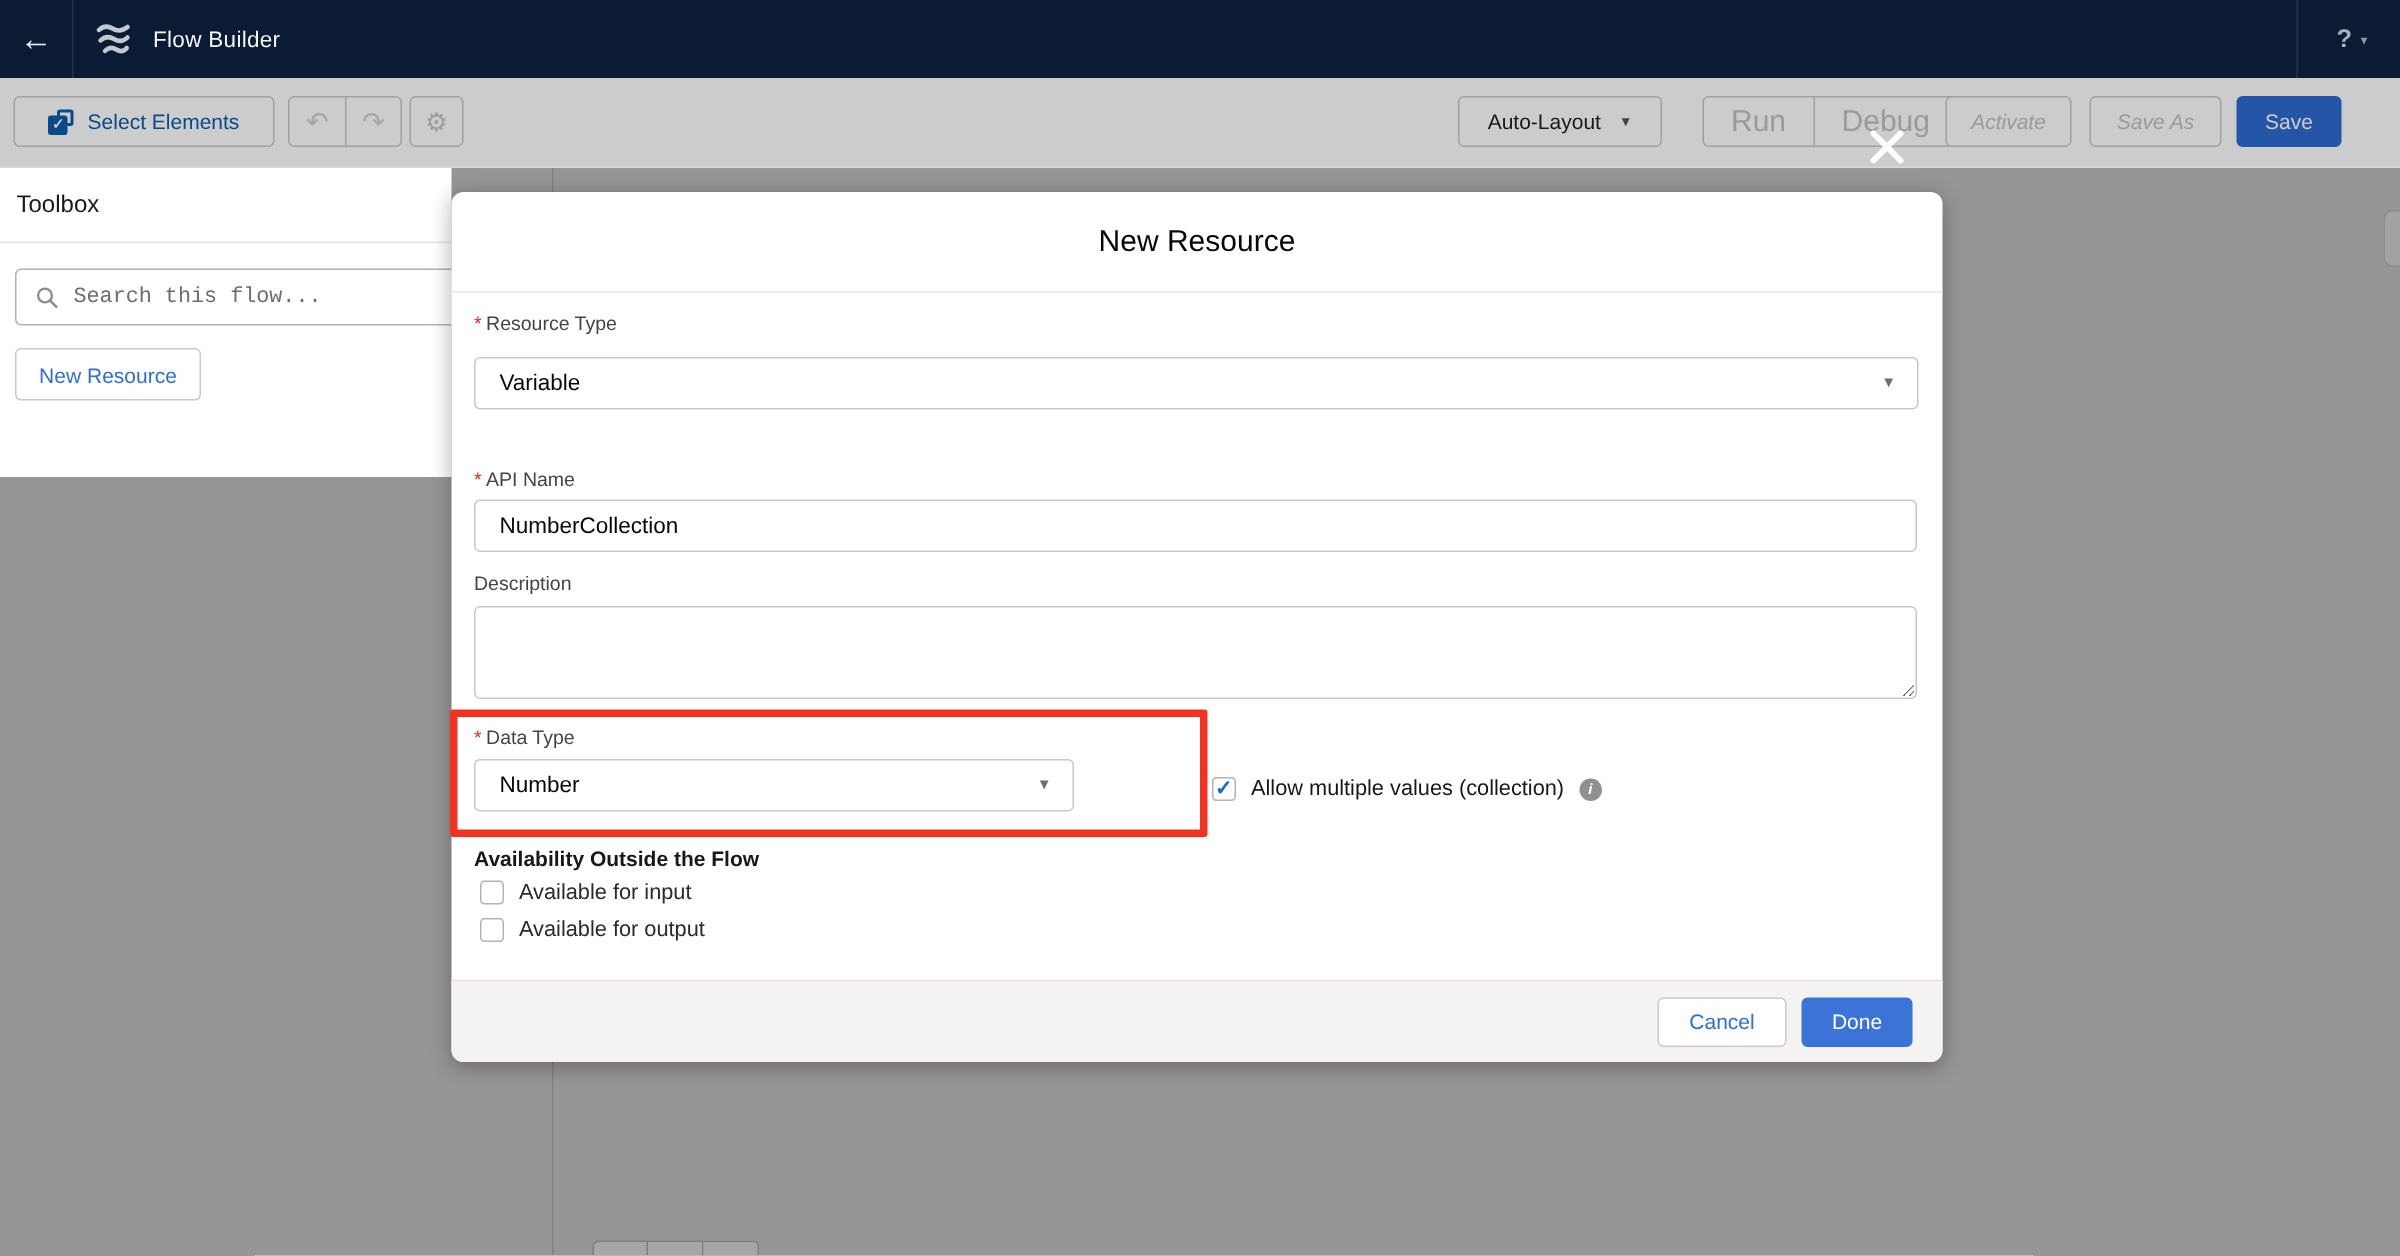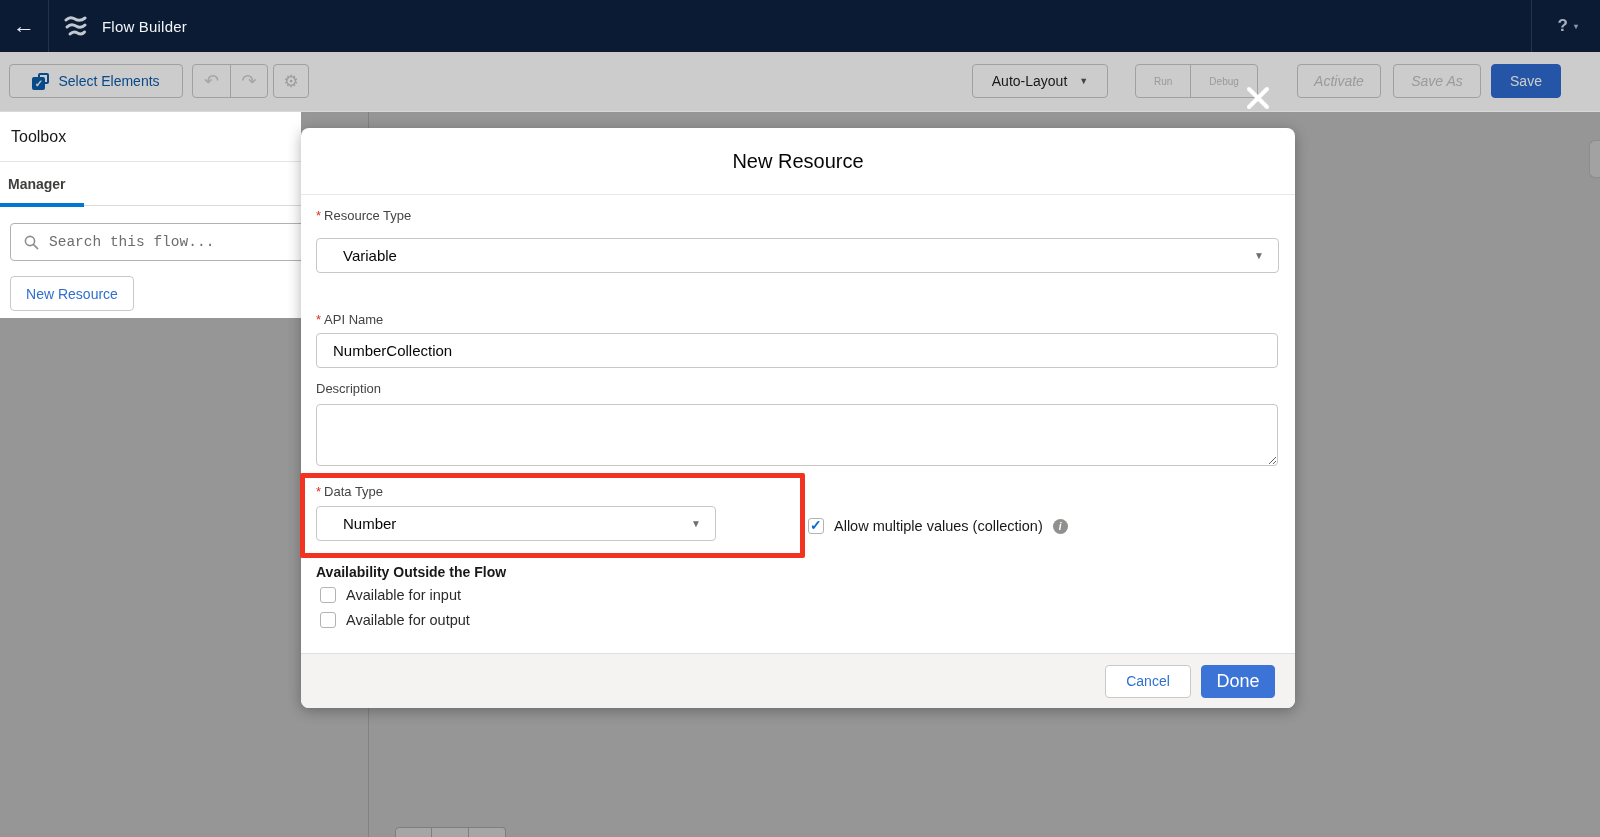--- a/index.html
+++ b/index.html
@@ -20,21 +20,21 @@
 
   
   .toolbar { position:absolute; left:0; top:52px; width:1600px; height:60px; background:#ffffff; border-bottom:1px solid #d8d8d8; z-index:2; }
   .toolbar::after { content:""; position:absolute; inset:0; background:rgba(0,0,0,0.2); pointer-events:none; }
   .tb-btn { position:absolute; top:12px; height:34px; background:#fff; border:1px solid #c9c9c9; border-radius:4px; display:flex; align-items:center; justify-content:center; font-size:14px; cursor:pointer; }
   .tb-select { left:9px; width:174px; gap:9px; color:#0b5cab; font-weight:500; }
   .sel-icon { position:relative; width:17px; height:17px; }
   .sel-icon .back { position:absolute; right:0; top:0; width:11px; height:11px; border:2px solid #0b5cab; border-radius:2px; }
   .sel-icon .front { position:absolute; left:0; bottom:0; width:13px; height:13px; background:#0b5cab; border-radius:2px; color:#fff; font-size:10px; font-weight:bold; display:flex; align-items:center; justify-content:center; }
   .tb-group { position:absolute; top:12px; height:34px; display:flex; border:1px solid #c9c9c9; border-radius:4px; background:#fff; }
-  .tb-group .seg { height:32px; display:flex; align-items:center; justify-content:center; cursor:pointer; font-size:10px; }
+  .tb-group .seg { height:32px; display:flex; align-items:center; justify-content:center; cursor:pointer; font-size:20px; }
   .tb-group .seg + .seg { border-left:1px solid #c9c9c9; }
   .g-undo { left:192px; }
   .g-undo .seg { width:37px; font-size:18px; color:#cfcfcf; }
   .tb-gear { left:273px; width:36px; font-size:17px; color:#c6c6c6; }
   .tb-autolayout { left:972px; width:136px; gap:12px; color:#1f1f1f; }
   .tb-autolayout .caret { font-size:9px; color:#555; }
   .g-rundebug { left:1135px; color:#c2c2c2; }
   .g-rundebug .seg { padding:0 18px; }
   .tb-disabled { color:#c2c2c2;font-style:italic; }
   .tb-activate { left:1297px; width:84px; }
@@ -62,21 +62,21 @@
   .tbx-search input { border:none; outline:none; font-size:14.5px; color:#701a75; margin-left:10px; width:220px; font-family:Liberation Mono, monospace; }
   .tbx-search input::placeholder { color:#6f6d6b; opacity:1; }
   .tbx-newres { margin:15px 0 0 10px; width:124px; height:35px; background:#fff; border:1px solid #c9c9c9; border-radius:4px; color:#2e6fd0; font-size:14px; display:flex; align-items:center; justify-content:center; cursor:pointer; }
 
   
   .modal { position:absolute; left:301px; top:128px; width:994px; height:580px; background:#fff; border-radius:8px; box-shadow:0 3px 14px rgba(0,0,0,.3); z-index:10; }
   .modal-header { height:67px; border-bottom:1px solid #e8e8e8; display:flex; align-items:center; justify-content:center; }
   .modal-title { font-size:20px; color:#080707; }
   .fld-label { position:absolute; left:15px; font-size:13px; color:#444; }
   .req { color:#e32922; margin-right:3px; }
-  .combobox { position:absolute; left:15px; height:35px; border:1px solid #c9c7c5; border-radius:4px; background:#fff; display:flex; align-items:center; padding:0 14px 0 26px; font-size:15px; color:#080707; cursor:pointer; }
+  .combobox { position:absolute; left:15px; height:35px; border:1px solid #c9c7c5; border-radius:4px; background:#fff; display:flex; align-items:center; padding:0 14px 0 16px; font-size:15px; color:#080707; cursor:pointer; }
   .combobox .cb-caret { margin-left:auto; font-size:10px; color:#706e6b; }
   .txt-input { position:absolute; left:15px; height:35px; border:1px solid #c9c7c5; border-radius:4px; padding:0 16px; font-size:15px; color:#080707; font-family:"Liberation Sans",sans-serif; outline:none; width:962px; }
   .txt-area { position:absolute; left:15px; width:962px; height:62px; border:1px solid #c9c7c5; border-radius:4px; font-size:15px; padding:8px 12px; font-family:"Liberation Sans",sans-serif; outline:none; resize:both; color:#080707; }
   .rt-label { top:80px; } .rt-box { top:110px; width:963px; }
   .api-label { top:184px; } .api-input { top:205px; }
   .desc-label { top:253px; } .desc-area { top:276px; }
   .dt-label { top:356px; } .dt-box { top:378px; width:400px; }
   .annotation-box { position:absolute; left:-1px; top:345px; width:505px; height:85px; border:5px solid #f23321; border-radius:2px; z-index:40; pointer-events:none; }
   .chk { width:16px; height:16px; border:1px solid #b5b3b1; border-radius:3px; background:#fff; flex:0 0 16px; position:relative; cursor:pointer; }
   .chk .mark { display:none; position:absolute; left:1px; top:-2px; color:#0b6bce; font-size:14px; font-weight:bold; }
@@ -84,21 +84,21 @@
   .chk-row { position:absolute; display:flex; align-items:center; }
   .row-multi { left:507px; top:390px; }
   .row-multi .lbl { margin-left:10px; font-size:14.5px; color:#181818; }
   .info-icon { margin-left:10px; width:15px; height:15px; border-radius:50%; background:#90908f; color:#fff; font-size:10px; font-weight:bold; display:flex; align-items:center; justify-content:center; font-style:italic; cursor:pointer; }
   .avail-heading { position:absolute; left:15px; top:436px; font-size:14px; font-weight:bold; color:#181818; }
   .row-avail1 { left:19px; top:459px; }
   .row-avail2 { left:19px; top:484px; }
   .row-avail1 .lbl, .row-avail2 .lbl { margin-left:10px; font-size:14.5px; color:#2b2b2b; }
   .modal-footer { position:absolute; left:0; top:525px; width:100%; height:55px; background:#f4f3f2; border-top:1px solid #e0e0e0; border-radius:0 0 8px 8px; display:flex; align-items:center; justify-content:flex-end; gap:10px; padding-right:20px; }
   .btn-cancel { width:86px; height:33px; background:#fff; border:1px solid #c9c9c9; border-radius:4px; color:#2e6fd0; font-size:14px; display:flex; align-items:center; justify-content:center; cursor:pointer; }
-  .btn-done { width:74px; height:33px; background:#3b73d6; border:1px solid #3b73d6; border-radius:4px; color:#fff; font-size:18px; display:flex; align-items:center; justify-content:center; cursor:pointer; }
+  .btn-done { width:74px; height:33px; background:#3b73d6; border:1px solid #3b73d6; border-radius:4px; color:#fff; font-size:14px; display:flex; align-items:center; justify-content:center; cursor:pointer; }
   .modal-close { position:absolute; left:1241px; top:81px; width:34px; height:34px; z-index:11; cursor:pointer; display:flex; align-items:center; justify-content:center; }
 </style>
 </head>
 <body>
 
 <div class="stage">
 
   <div class="navbar">
     <div class="nav-back">←</div>
     <div class="nav-div1"></div>
@@ -165,24 +165,20 @@
   <div class="zoom-controls">
     <div class="zbtn"></div>
     <div class="zbtn"></div>
     <div class="zbtn"></div>
   </div>
   <div class="right-toggle"></div>
 
   <div class="toolbox">
     <div class="tbx-title">Toolbox</div>
     <div class="tbx-div"></div>
-    <div class="tbx-tabs">
-      <div class="tbx-tab">Manager</div>
-      <div class="tbx-underline"></div>
-    </div>
     <div class="tbx-search">
       <svg width="15" height="15" viewBox="0 0 15 15">
         <circle cx="6" cy="6" r="4.6" stroke="#8e8e8e" stroke-width="1.6" fill="none"></circle>
         <line x1="9.6" y1="9.6" x2="13.6" y2="13.6" stroke="#8e8e8e" stroke-width="1.6" stroke-linecap="round"></line>
       </svg>
       <input type="text" placeholder="Search this flow..." style="">
     </div>
     <div class="tbx-newres">
       <span>New Resource</span>
     </div>

